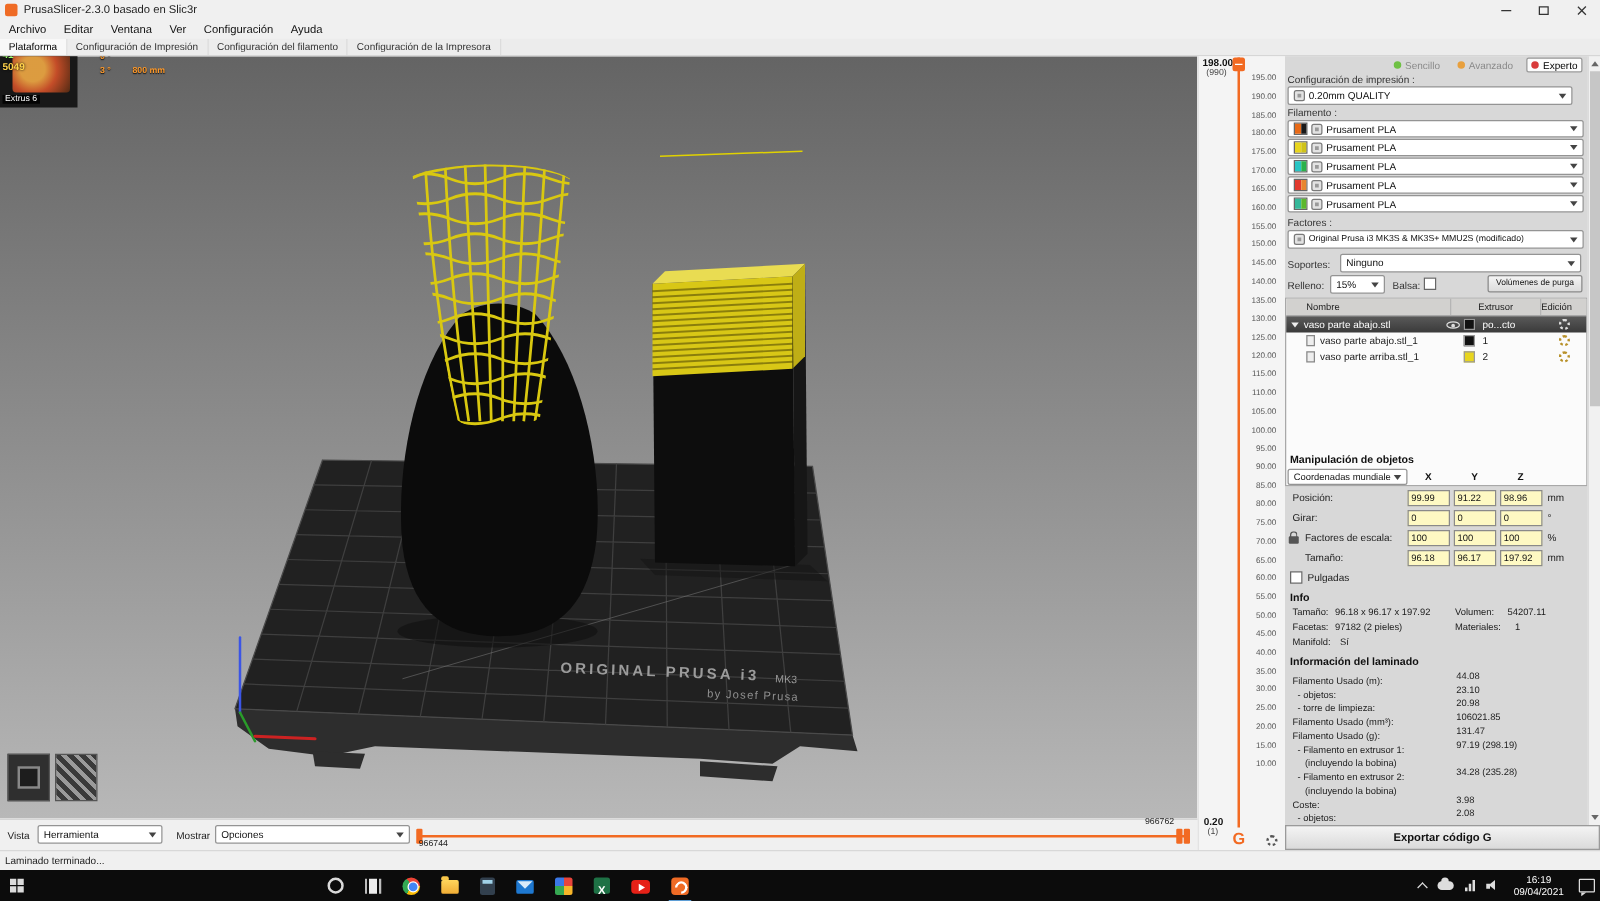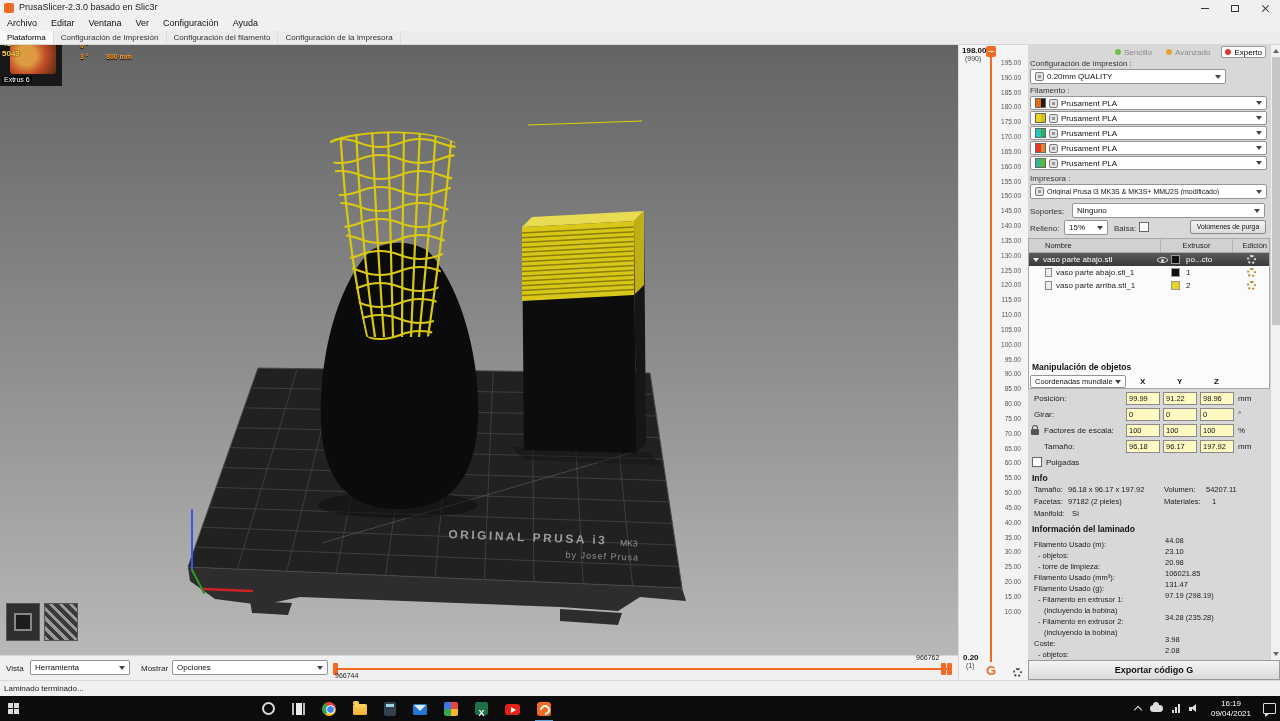--- a/index.html
+++ b/index.html
@@ -74,21 +74,21 @@
   #ls-g{position:absolute;left:27px;top:618px;font-size:13px;font-weight:bold;color:#f26a22}
   #export-gear{position:absolute;left:1013px;top:623px;width:9px;height:9px;border:2px dotted #555;border-radius:50%}
 
   
   #sidebar{position:absolute;left:1028px;top:0;width:252px;height:635px;background:#d8d8d8;overflow:hidden;font-size:8px;color:#1a1a1a}
   .sb-label{position:absolute;left:2px;font-size:8px;color:#333;white-space:nowrap}
   #modes-row{position:absolute;right:14px;top:1px;display:flex;gap:8px;align-items:center}
   .mode-pill{display:flex;align-items:center;gap:3px;font-size:8px;color:#8a8a8a;padding:0 3px;height:12px}
   .mode-pill.active{background:#fcfcfc;border:1px solid #999;border-radius:2px;color:#000}
   .mode-dot{width:6px;height:6px;border-radius:50%}
-  #print-dd{position:absolute;left:2px;top:24px;width:196px}
+  #print-dd{position:absolute;left:2px;top:24px;width:228px}
   #fil-label{top:41px}
   #fil-list{position:absolute;left:2px;top:51px;width:237px}
   .fil-row{margin-bottom:1px;height:14px}
   .fil-swatch{width:11px;height:10px;display:flex;border:1px solid #666;margin-right:3px;flex:0 0 auto}
   .fil-swatch .h1,.fil-swatch .h2{flex:1}
   .mini-icon{width:9px;height:9px;border:1px solid #7a7a7a;background:#e3e3e3;border-radius:2px;margin-right:3px;flex:0 0 auto;position:relative}
   .mini-icon:after{content:'';position:absolute;left:2px;top:2px;right:2px;bottom:2px;background:#9a9a9a}
   #imp-label{top:129px}
   #printer-dd{position:absolute;left:2px;top:139px;width:237px;font-size:7px}
   #sop-label{top:162px}
@@ -97,21 +97,21 @@
   #rel-dd{position:absolute;left:36px;top:175px;width:44px}
   #balsa-label{position:absolute;left:86px;top:179px;font-size:8px;color:#333}
   #balsa-cb{position:absolute;left:111px;top:177px;width:10px;height:10px;border:1px solid #666;background:#fff}
   #purge-btn{position:absolute;left:162px;top:175px;width:76px;height:14px;background:linear-gradient(#f4f4f4,#dcdcdc);border:1px solid #8a8a8a;border-radius:2px;font-size:6.8px;color:#111;text-align:center;line-height:12px;white-space:nowrap;overflow:hidden}
 
   
   #objlist{position:absolute;left:0;top:193px;width:242px;height:151px;background:#fbfbfb;border:1px solid #a8a8a8}
   #objhead{display:flex;height:14px;background:#d2d1cf;border-bottom:1px solid #a8a8a8;font-size:7.5px;color:#222}
   #objhead .c1{width:132px;padding-left:16px;line-height:14px;border-right:1px solid #b5b5b5}
   #objhead .c2{width:72px;text-align:center;line-height:14px;border-right:1px solid #b5b5b5}
-  #objhead .c3{width:34px;text-align:right;line-height:14px}
+  #objhead .c3{width:34px;text-align:left;line-height:14px}
   .obj-row{position:relative;height:13px;font-size:8px}
   .obj-row.sel{background:linear-gradient(#5a5a5a,#3a3a3a);color:#fff}
   .obj-row .nm{position:absolute;left:27px;top:2px;white-space:nowrap}
   .obj-row.sel .nm{left:14px}
   .caret{position:absolute;left:4px;top:5px;width:0;height:0;border-left:3.5px solid transparent;border-right:3.5px solid transparent;border-top:4px solid #eee}
   .doc-ico{position:absolute;left:16px;top:2px;width:7px;height:9px;border:1px solid #888;background:#eee}
   .eye{position:absolute;left:128px;top:4px;width:11px;height:6px;border:1px solid #ddd;border-radius:50%}
   .eye:after{content:'';position:absolute;left:3px;top:0.5px;width:3px;height:3px;background:#ddd;border-radius:50%}
   .obj-sw{position:absolute;left:142px;top:2px;width:9px;height:9px;border:1px solid #999}
   .obj-ext{position:absolute;left:157px;top:2px;white-space:nowrap}
@@ -446,21 +446,21 @@
             <span class="fil-swatch">
               <span class="h1" style="background: rgb(53, 184, 154);"></span>
               <span class="h2" style="background: rgb(92, 184, 46);"></span>
             </span>
             <span class="mini-icon"></span>
             <span class="dd-text">Prusament PLA</span>
             <span class="dd-arrow"></span>
           </div>
         </div>
 
-      <span class="sb-label" id="imp-label">Impresora :</span>
+      <span class="sb-label" id="imp-label">Factores :</span>
       <div class="dropdown" id="printer-dd">
         <span class="mini-icon"></span>
         <span class="dd-text">Original Prusa i3 MK3S &amp; MK3S+ MMU2S (modificado)</span>
         <span class="dd-arrow"></span>
       </div>
 
       <span class="sb-label" id="sop-label">Soportes:</span>
       <div class="dropdown" id="sop-dd">
         <span class="dd-text">Ninguno</span>
         <span class="dd-arrow"></span>

